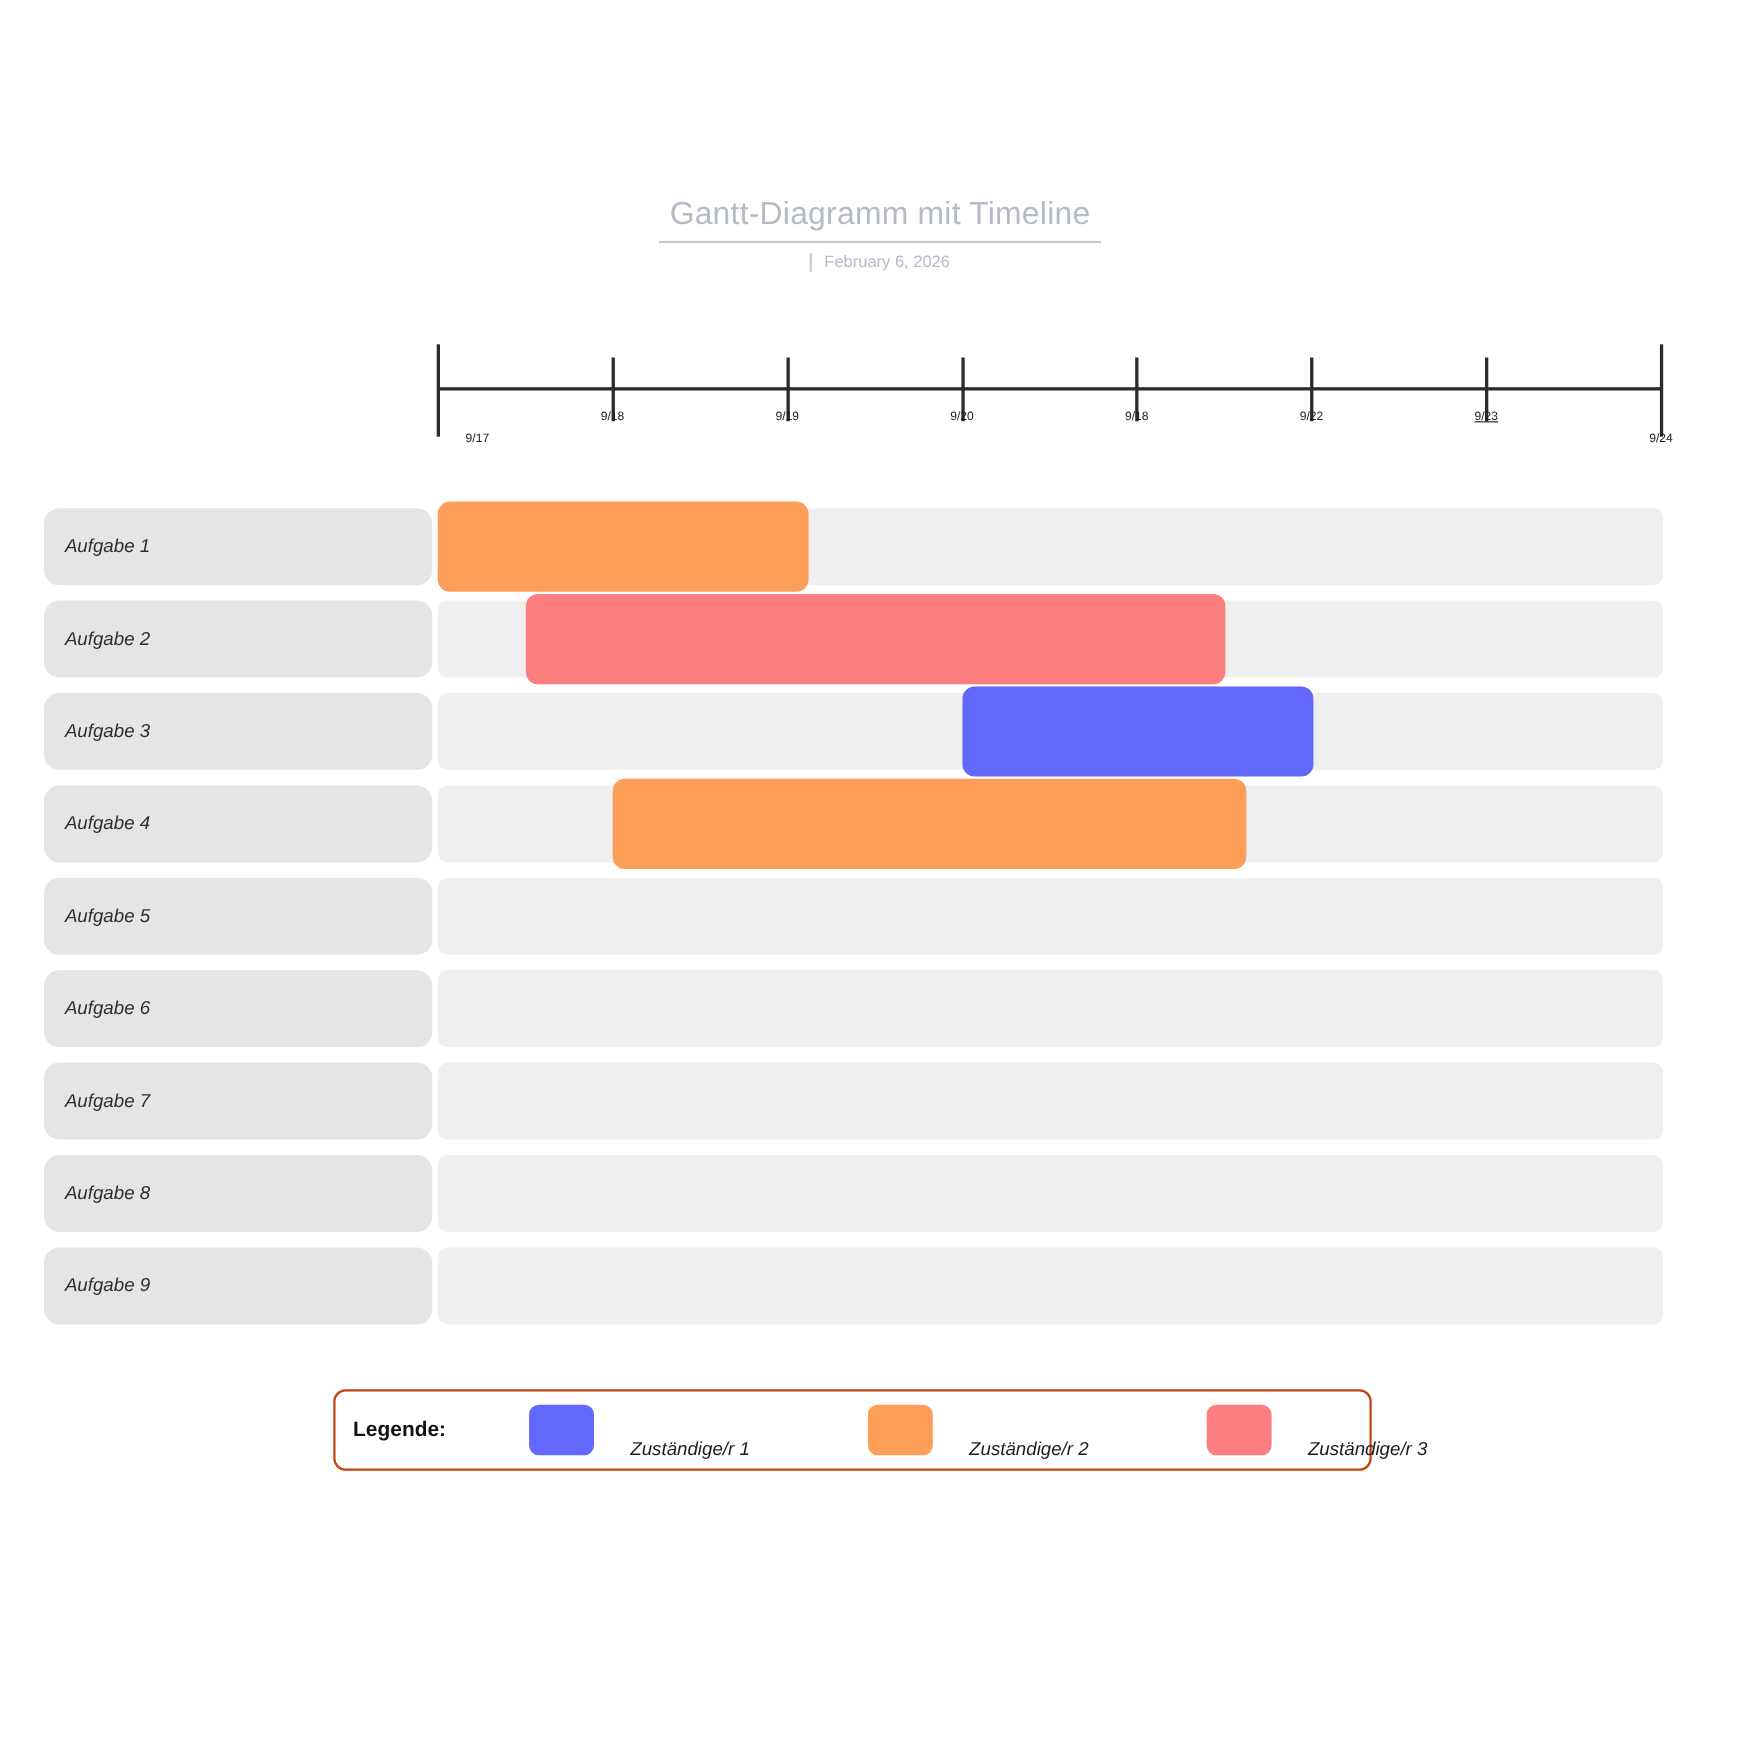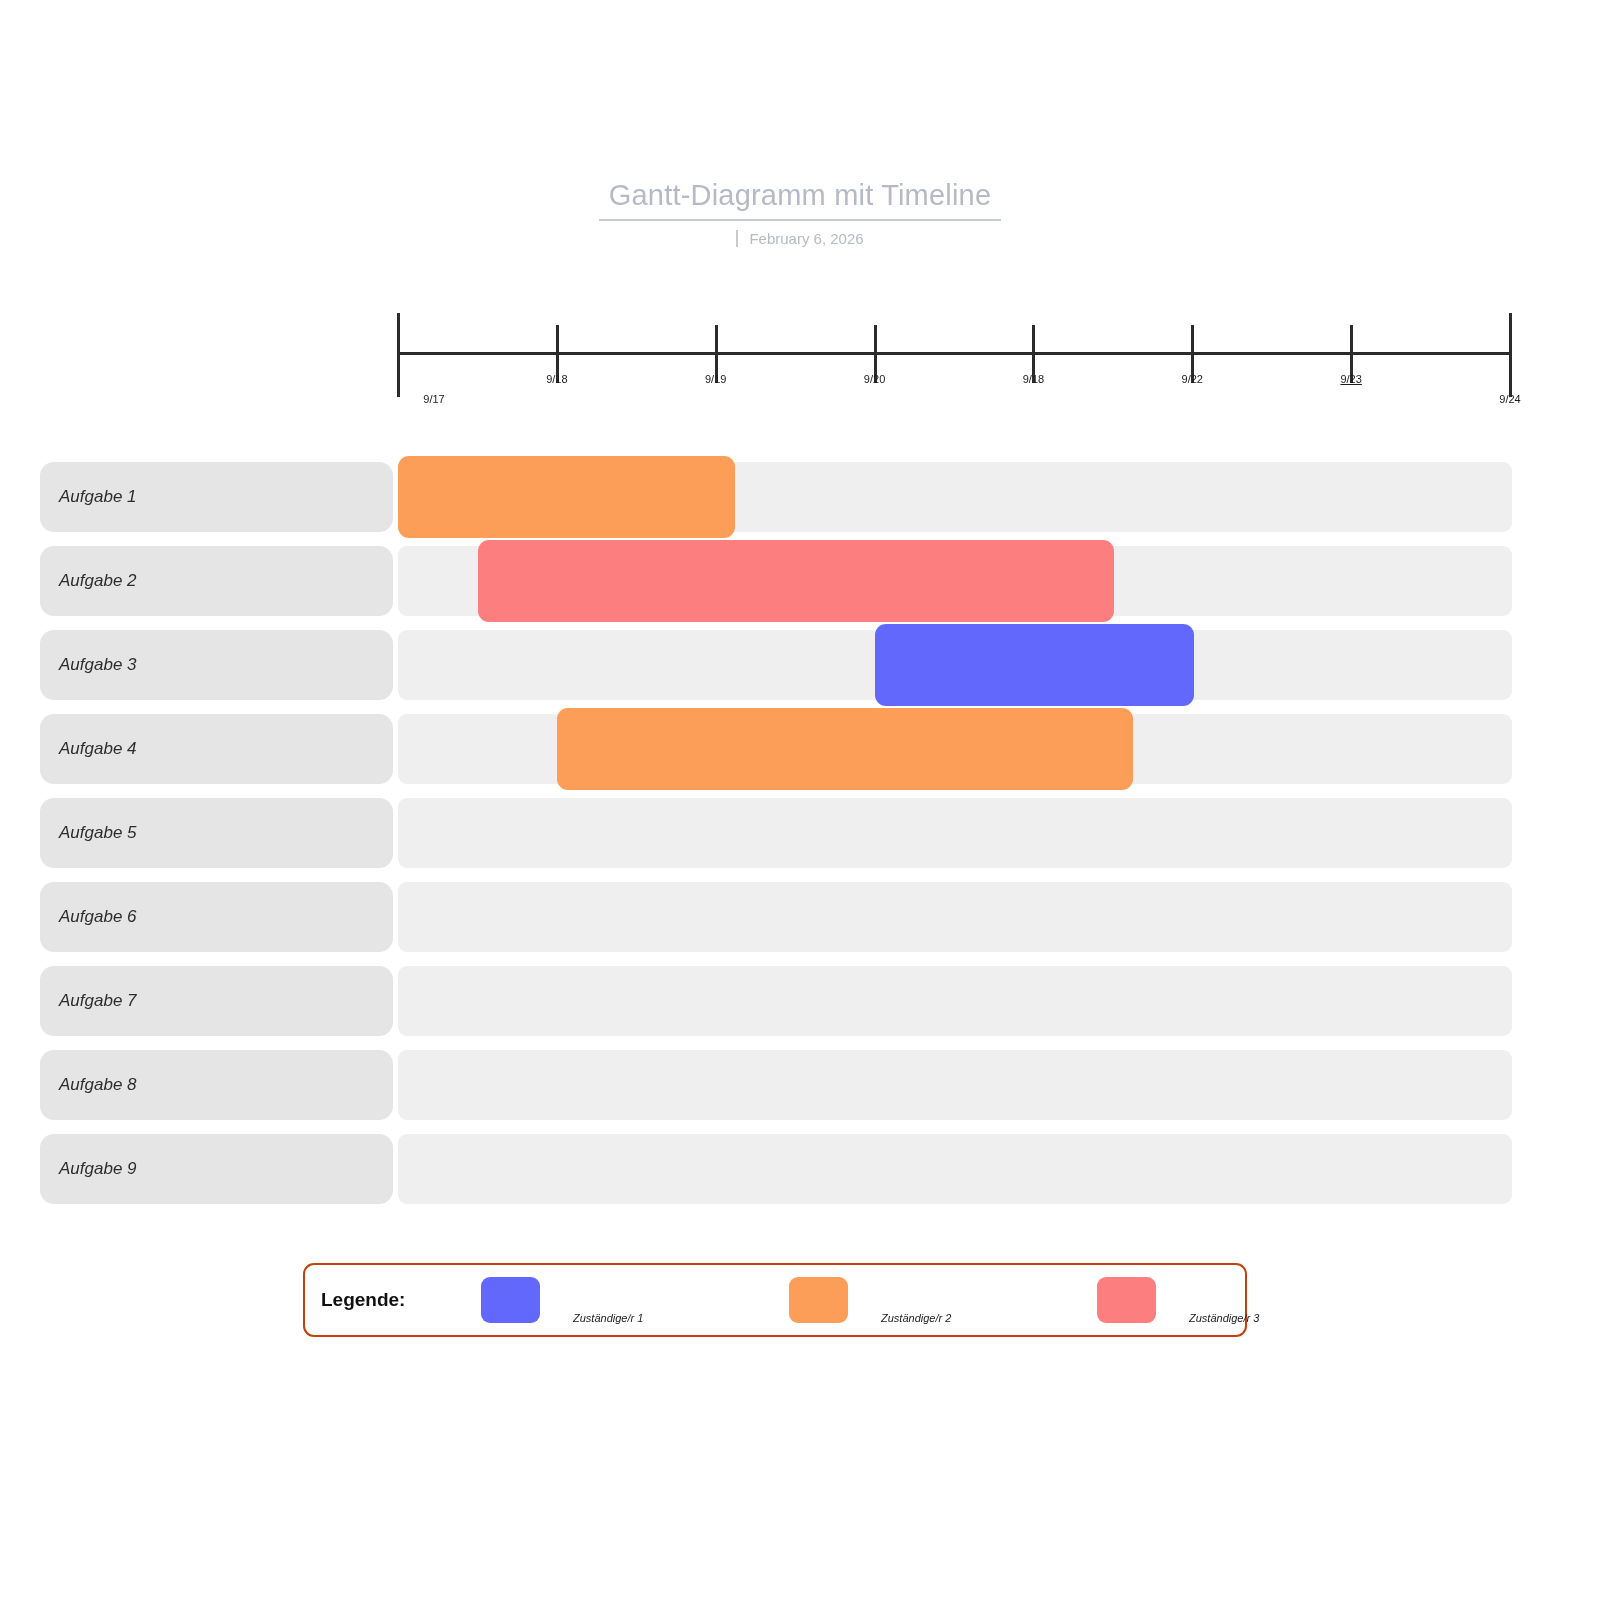--- a/index.html
+++ b/index.html
@@ -141,21 +141,21 @@
     display:flex;
     align-items:center;
     flex:none;
   }
   .legend-swatch{
     width:59px;height:46px;
     border-radius:9px;
     flex:none;
   }
   .legend-text{
-    font-size:11px;
+    font-size:17px;
     font-style:italic;
     color:#1c1c1c;
     margin-left:33px;
     white-space:nowrap;
     width:216px;
     margin-top:36px;
   }
 </style>
 </head>
 <body>

